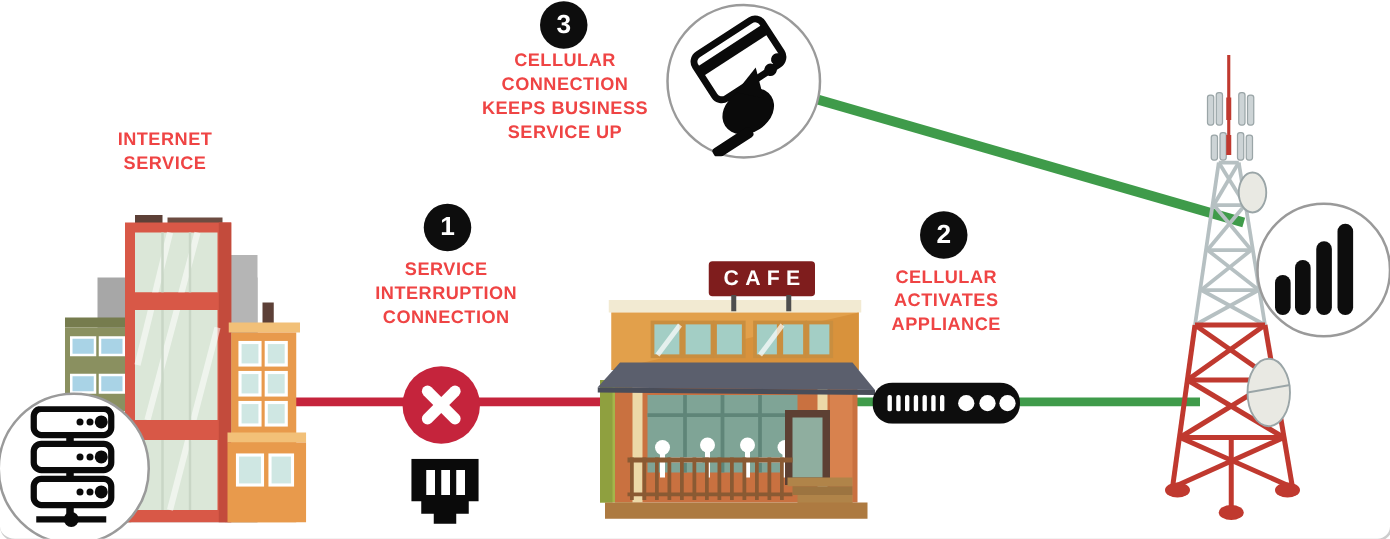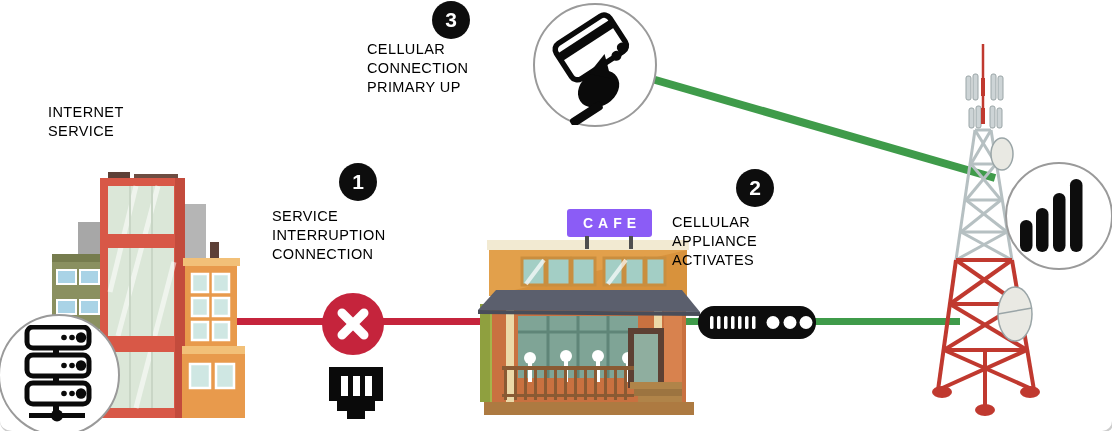--- a/index.html
+++ b/index.html
@@ -2,82 +2,83 @@
 <html><head>
 <meta charset="utf-8">
 <style>
   html,body{margin:0;padding:0;background:#fff;}
   .stage{
     position:relative;width:1112px;height:431px;background:#ffffff;overflow:hidden;
     border-right:2px solid #cdcdcd;border-bottom:2px solid #cdcdcd;
     border-radius:0 0 12px 12px;
     font-family:"Liberation Sans","DejaVu Sans",sans-serif;
   }
-  .lbl{position:absolute;font-weight:normal;color:#000000;
+  .lbl{position:absolute;text-align:center;font-weight:bold;color:#ef4444;
        font-size:14.5px;line-height:19px;letter-spacing:.4px;z-index:6;}
   .lbl div{white-space:nowrap;}
   .badge{position:absolute;width:38px;height:38px;border-radius:50%;background:#0d0d0d;
          color:#fff;font-weight:bold;font-size:21px;display:flex;align-items:center;
          justify-content:center;z-index:6;}
   .hline{position:absolute;height:7px;z-index:1;}
   .red{background:#c5243c;}
   .green{background:#3f9b4a;}
   .svg-abs{position:absolute;z-index:2;}
   .circle-icon{position:absolute;background:#fff;border:2px solid #9a9a9a;border-radius:50%;
                z-index:5;display:flex;align-items:center;justify-content:center;}
   .xcircle{position:absolute;width:62px;height:62px;border-radius:50%;background:#c5243c;
            z-index:4;display:flex;align-items:center;justify-content:center;}
   .appliance{position:absolute;z-index:4;}
-  .cafe-sign{position:absolute;background:#8b5cf6;border-radius:3px;color:#fff;font-weight:bold;
-             font-size:14px;letter-spacing:5px;text-align:center;line-height:28px;
+  .cafe-sign{position:absolute;background:#7f1d1d;border-radius:3px;color:#fff;font-weight:bold;
+             font-size:17px;letter-spacing:5px;text-align:center;line-height:28px;
              text-indent:5px;z-index:3;}
   .sign-post{position:absolute;width:4px;height:13px;background:#4e4e4e;z-index:3;}
   .diag{position:absolute;left:0;top:0;z-index:1;pointer-events:none;}
 </style>
 </head>
 <body>
 
 <div class="stage">
 
   <div class="hline red" style="left:230px;top:318px;width:258px;"></div>
   <div class="hline green" style="left:660px;top:318px;width:300px;"></div>
   <svg class="diag" width="1112" height="431" viewBox="0 0 1112 431">
     <line x1="645" y1="77" x2="995" y2="178" stroke="#3f9b4a" stroke-width="8"></line>
   </svg>
 
-  <div class="lbl" style="left:48px;top:103px;width:200px;">
+  <div class="lbl" style="left:32px;top:103px;width:200px;">
     <div>INTERNET</div>
     <div>SERVICE</div>
   </div>
 
   <div class="badge" style="left:339px;top:163px;">
     <span>1</span>
   </div>
   <div class="lbl" style="left:272px;top:207px;width:170px;">
     <div>SERVICE</div>
     <div>INTERRUPTION</div>
     <div>CONNECTION</div>
   </div>
 
   <div class="badge" style="left:736px;top:169px;">
     <span>2</span>
   </div>
   <div class="lbl" style="left:672px;top:213px;width:170px;">
     <div>CELLULAR</div>
+    <div>ACTIVATES</div>
     <div>APPLIANCE</div>
-    <div>ACTIVATES</div>
   </div>
 
   <div class="badge" style="left:432px;top:1px;">
     <span>3</span>
   </div>
   <div class="lbl" style="left:367px;top:40px;width:170px;">
     <div>CELLULAR</div>
     <div>CONNECTION</div>
-    <div>PRIMARY UP</div>
+    <div>KEEPS BUSINESS</div>
+    <div>SERVICE UP</div>
   </div>
 
   <svg class="svg-abs" style="left:40px;top:172px;" width="205" height="246" viewBox="0 0 205 246">
     <rect x="38" y="50" width="128" height="196" fill="#a7a7a7"></rect>
     <rect x="140" y="32" width="26" height="214" fill="#b5b5b5"></rect>
 
     <rect x="12" y="82" width="53" height="8" fill="#767c4e"></rect>
     <rect x="12" y="90" width="53" height="156" fill="#8a9060"></rect>
     <g fill="#a9d3e6" stroke="#ffffff" stroke-width="2">
       <rect x="17" y="98" width="19" height="14"></rect>

